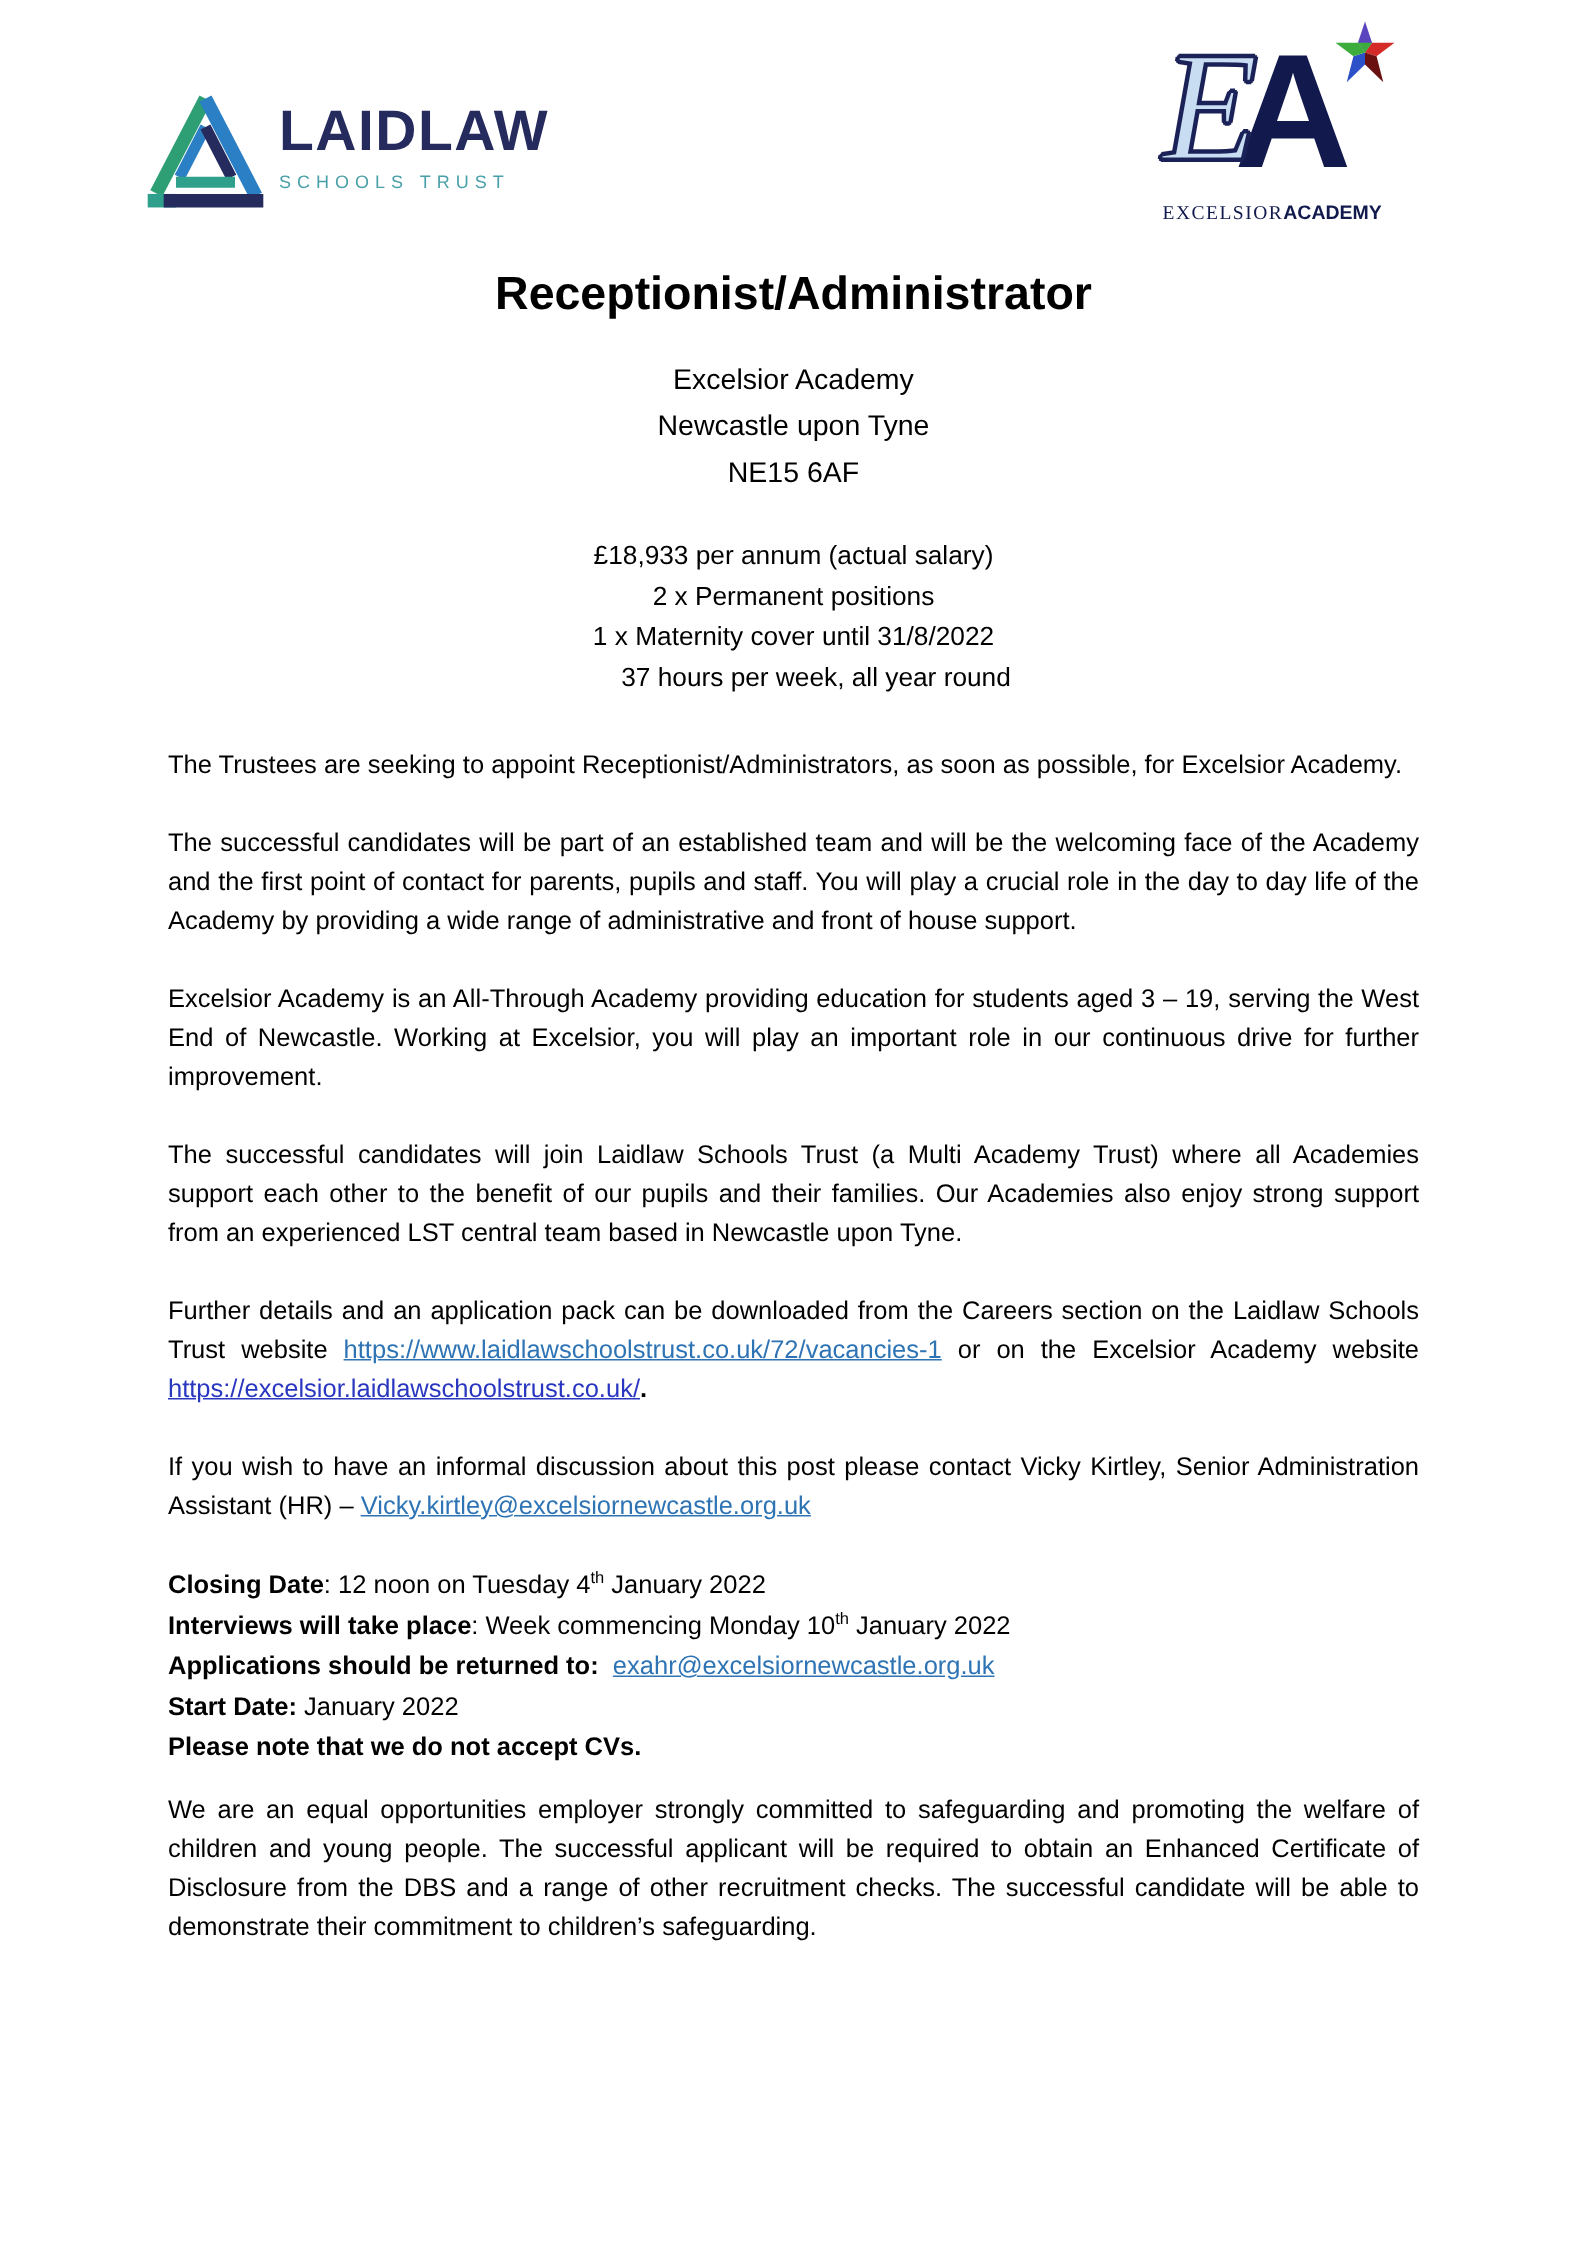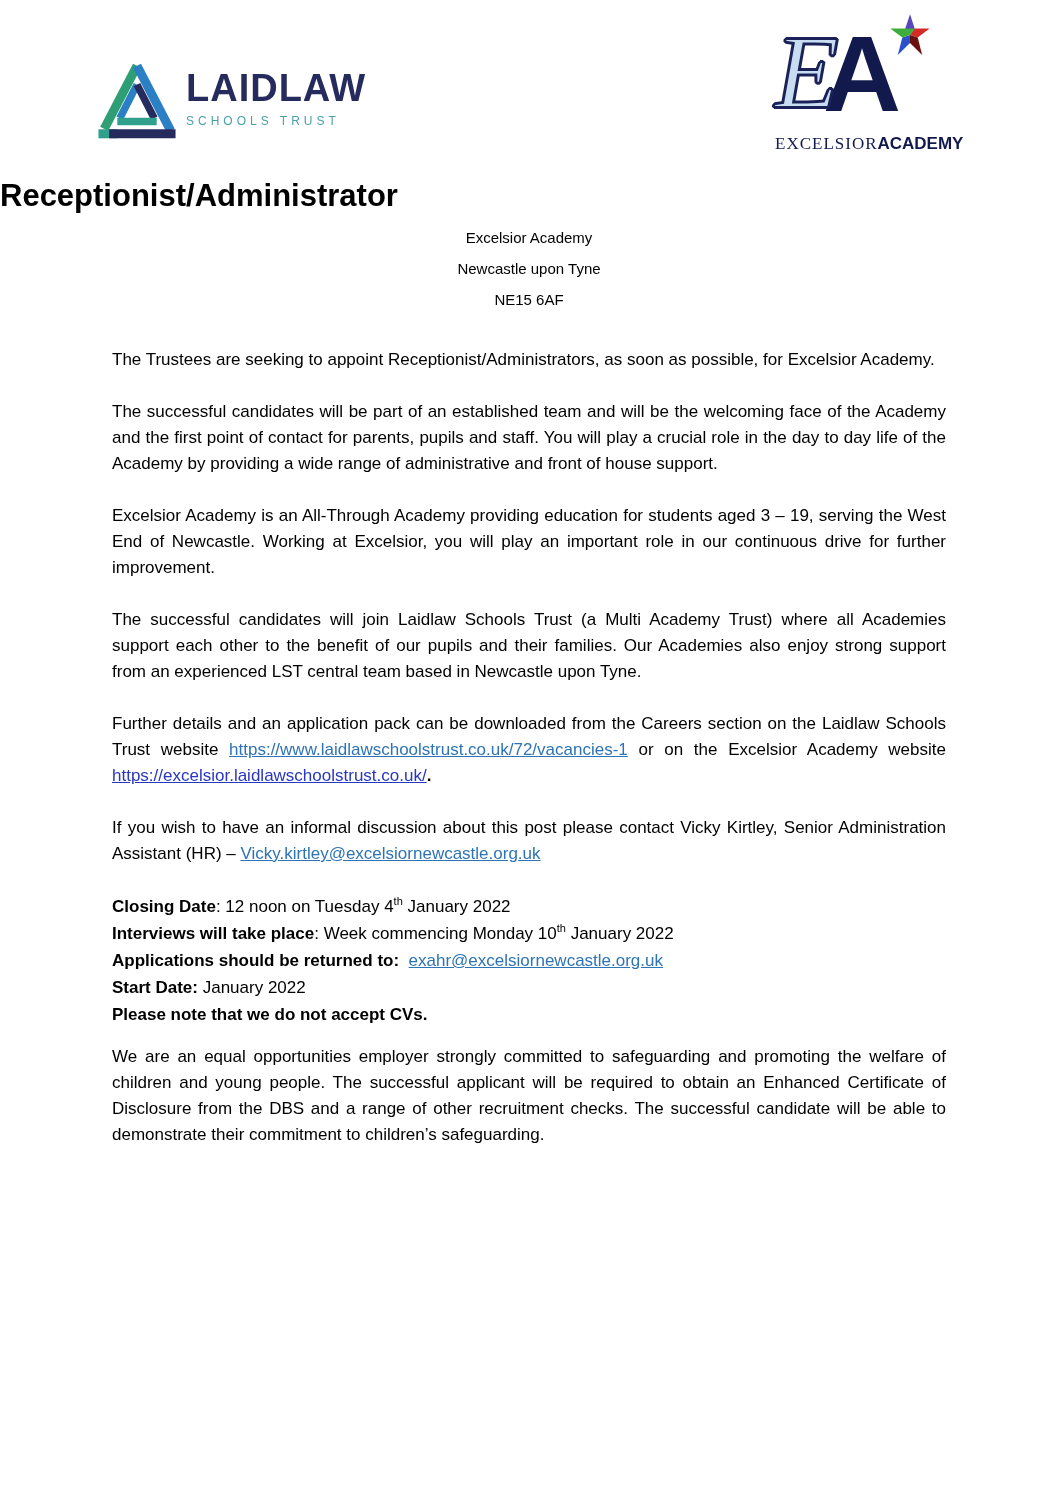--- a/index.html
+++ b/index.html
@@ -39,31 +39,31 @@
   .ea-e {
     position:absolute; left:0px; top:-10px;
     font-family:"Liberation Serif", serif; font-style:italic;
     font-size:104px; line-height:108px; color:#C9DDF2;
     -webkit-text-stroke:2px #1A2258;
     text-shadow:-2px 0 #1A2258, 2px 0 #1A2258, 0 -2px #1A2258, 0 2px #1A2258,
                 -1px -1px #1A2258, 1px 1px #1A2258, -1px 1px #1A2258, 1px -1px #1A2258;
     z-index:2;
   }
   .ea-star { position:absolute; left:112px; top:-16px; width:46px; height:46px; z-index:3; }
-  .ea-caption { margin-top:8px; color:#121A4D; font-size:17px; white-space:nowrap; }
+  .ea-caption { margin-top:8px; color:#121A4D; font-size:13px; white-space:nowrap; }
   .ea-caption .ea-serif { font-family:"Liberation Serif", serif; letter-spacing:1px; }
   .ea-caption .ea-bold { font-family:"Liberation Sans", sans-serif; font-weight:bold; letter-spacing:0px; }
 
   
   .title {
     margin-top:178px;
-    text-align:left;
+    text-align:center;
     font-size:31px; font-weight:bold; line-height:36px;
   }
-  .subtitle { margin-top:8px; text-align:center; font-size:15px; line-height:31px; }
+  .subtitle { margin-top:24px; text-align:center; font-size:19px; line-height:31px; }
   .position-details { margin-top:26px; text-align:center; font-size:17.5px; line-height:27px; }
   .position-details .shift { padding-left:30px; }
 
   
   .body {
     margin-top:32px;
     padding:0 112px;
     font-size:17px; line-height:26px;
     text-align:justify;
   }
@@ -118,20 +118,26 @@
     </div>
   </div>
 
   <h1 class="title">Receptionist/Administrator</h1>
   <div class="subtitle">
     <div>Excelsior Academy</div>
     <div>Newcastle upon Tyne</div>
     <div>NE15 6AF</div>
   </div>
 
+  <div class="position-details">
+    <div>£18,933 per annum (actual salary)</div>
+    <div>2 x Permanent positions</div>
+    <div>1 x Maternity cover until 31/8/2022</div>
+    <div class="shift">37 hours per week, all year round</div>
+  </div>
 
   <main class="body">
     <p>The Trustees are seeking to appoint Receptionist/Administrators, as soon as possible, for Excelsior Academy.</p>
     <p>The successful candidates will be part of an established team and will be the welcoming face of the Academy and the first point of contact for parents, pupils and staff.  You will play a crucial role in the day to day life of the Academy by providing a wide range of administrative and front of house support.</p>
     <p>Excelsior Academy is an All-Through Academy providing education for students aged 3 – 19, serving the West End of Newcastle.  Working at Excelsior, you will play an important role in our continuous drive for further improvement.</p>
     <p>The successful candidates will join Laidlaw Schools Trust (a Multi Academy Trust) where all Academies support each other to the benefit of our pupils and their families.  Our Academies also enjoy strong support from an experienced LST central team based in Newcastle upon Tyne.</p>
 
     <p><span>Further details and an application pack can be downloaded from the Careers section on the Laidlaw Schools Trust website </span><a class="link-steel">https://www.laidlawschoolstrust.co.uk/72/vacancies-1</a><span> or on the Excelsior Academy website </span><a class="link-royal">https://excelsior.laidlawschoolstrust.co.uk/</a><span class="bold">.</span></p>
 
     <p><span>If you wish to have an informal discussion about this post please contact Vicky Kirtley, Senior Administration Assistant (HR) – </span><a class="link-steel">Vicky.kirtley@excelsiornewcastle.org.uk</a></p>

